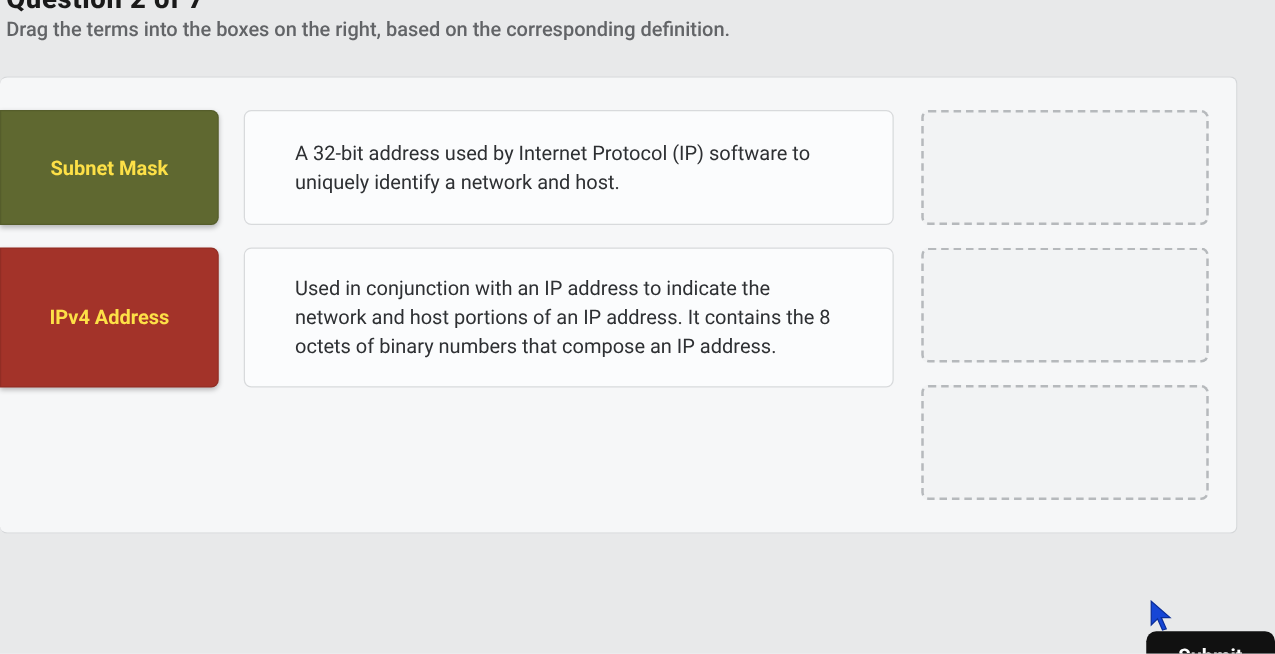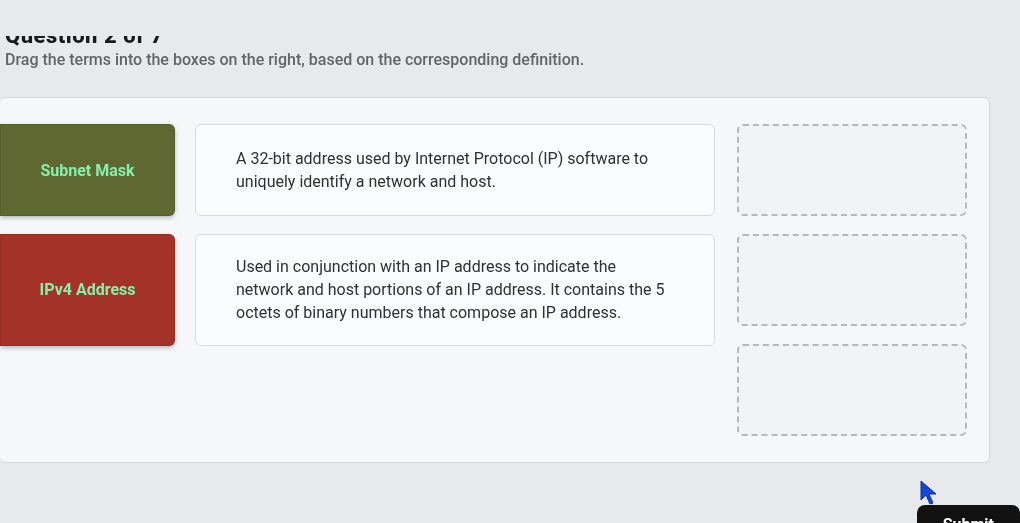--- a/index.html
+++ b/index.html
@@ -6,21 +6,20 @@
   body {
     font-family: "Segoe UI", Roboto, Arial, sans-serif;
     background: #e8e9ea;
     width: 1020px;
     height: 523px;
     overflow: hidden;
     position: relative;
   }
   .header {
     padding: 0 10px 10px 5px;
-    margin-top: 36px;
   }
   .qnum {
     font-weight: 800;
     font-size: 22px;
     color: #1a1a1a;
     letter-spacing: 0.5px;
     margin-bottom: 2px;
     overflow: hidden;
     height: 10px; 
     line-height: 0;
@@ -50,21 +49,21 @@
   }
   .row {
     display: flex;
     align-items: stretch;
     gap: 20px;
   }
   .term {
     width: 175px;
     min-height: 92px;
     border-radius: 0 6px 6px 0;
-    color: #86efac;
+    color: #fde047;
     font-weight: 700;
     font-size: 16px;
     display: flex;
     align-items: center;
     justify-content: center;
     text-align: center;
     box-shadow: 0 2px 4px rgba(0,0,0,0.25), inset 0 0 0 1px rgba(0,0,0,0.1);
     cursor: grab;
     flex-shrink: 0;
   }
@@ -136,21 +135,21 @@
         <span>A 32-bit address used by Internet Protocol (IP) software to uniquely identify a network and host.</span>
       </div>
     </div>
 
 
     <div class="row">
       <div class="term red">
         <span>IPv4 Address</span>
       </div>
       <div class="def">
-        <span>Used in conjunction with an IP address to indicate the network and host portions of an IP address. It contains the 5 octets of binary numbers that compose an IP address.</span>
+        <span>Used in conjunction with an IP address to indicate the network and host portions of an IP address. It contains the 8 octets of binary numbers that compose an IP address.</span>
       </div>
     </div>
 
   </div>
 
   <div class="dropcol">
     <div class="drop"></div>
     <div class="drop"></div>
     <div class="drop"></div>
   </div>

